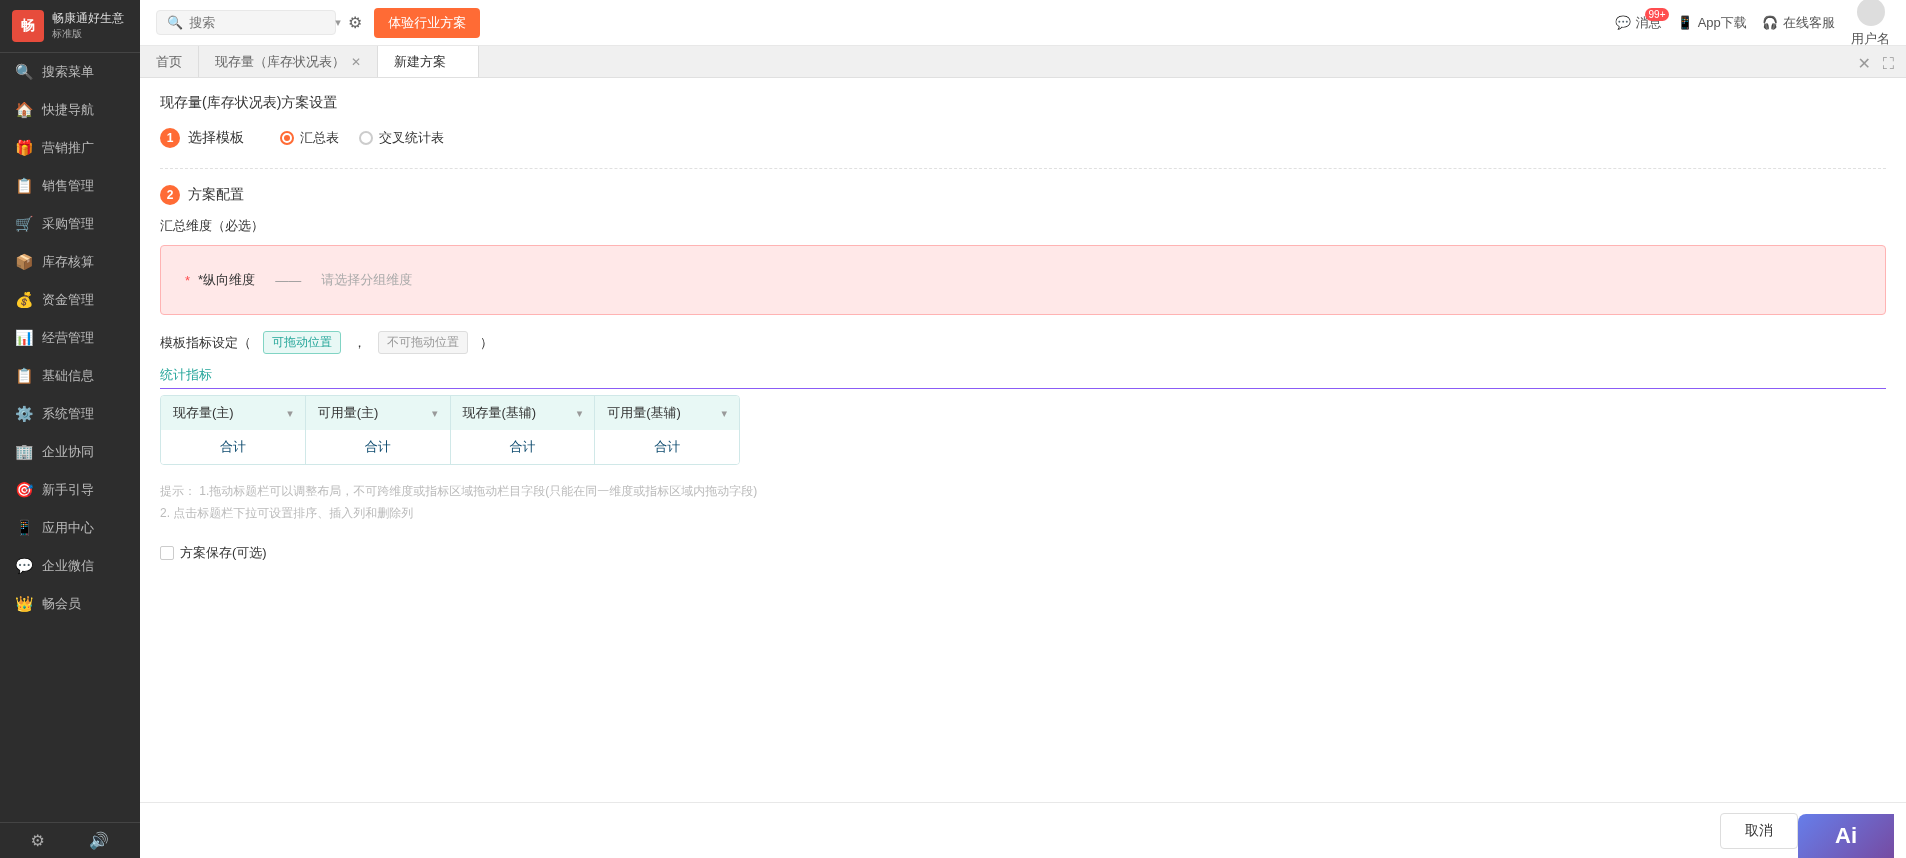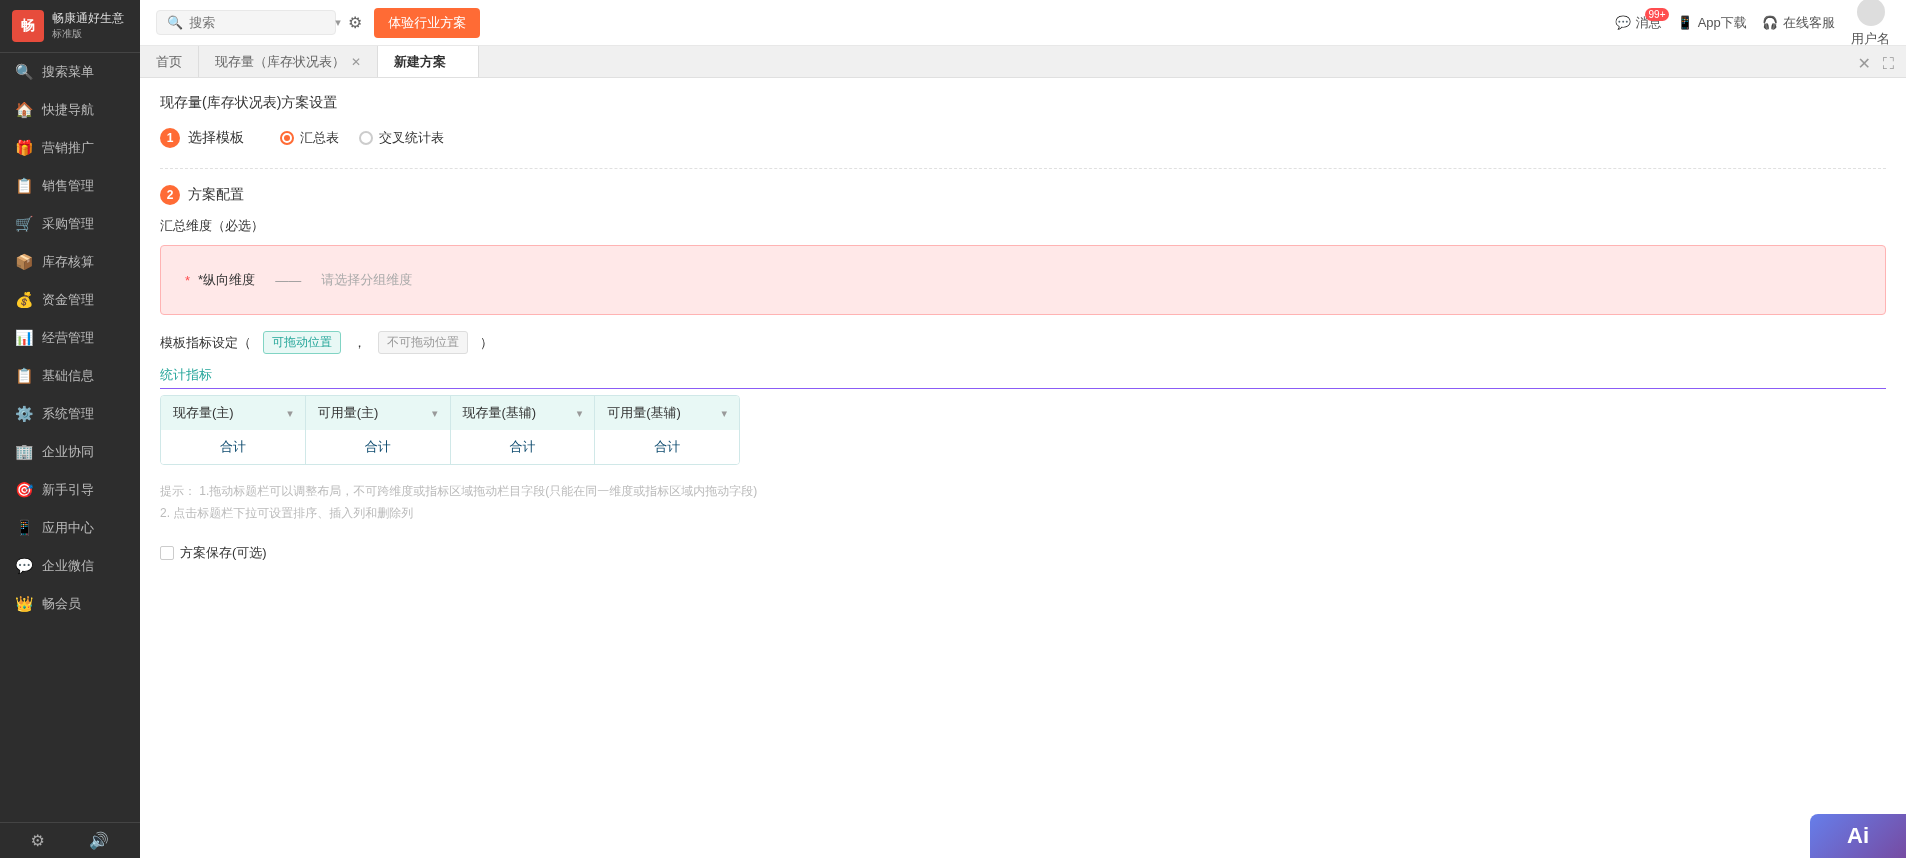--- a/index.html
+++ b/index.html
@@ -115,21 +115,21 @@
       background: #f0f0f0;
       color: #666;
       font-size: 13px;
       cursor: pointer;
       border-right: 1px solid #ddd;
       height: 100%;
     }
     .tab.active {
       background: #fff;
       color: #333;
-      font-weight: 700;
+      font-weight: 400;
     }
     .tab-close { font-size: 12px; color: #999; cursor: pointer; }
     .tab-new {
       background: #ff6b35; color: #fff;
       height: 100%;
     }
     .tab-new .tab-close { color: rgba(255,255,255,0.8); }
 
     
     .content-area {
@@ -298,21 +298,21 @@
       cursor: pointer;
     }
 
     
     .sidebar-scroll::-webkit-scrollbar { width: 4px; }
     .sidebar-scroll::-webkit-scrollbar-thumb { background: #555; border-radius: 2px; }
 
     
     .ai-badge {
       position: fixed;
-      bottom: 0; right: 0;
+      bottom: 0; right: 12px;
       width: 96px; height: 44px;
       background: linear-gradient(135deg, #667eea 0%, #764ba2 100%);
       color: white;
       display: flex; align-items: center; justify-content: center;
       font-size: 22px; font-weight: bold;
       border-radius: 8px 0 0 0;
     }
 
     
     .tabbar-controls {
@@ -536,17 +536,21 @@
         <div>2. 点击标题栏下拉可设置排序、插入列和删除列</div>
       </div>
     </div>
 
     <div class="bottom-save">
       <div class="checkbox"></div>
       <span>方案保存(可选)</span>
     </div>
   </div>
 
+  <div class="action-bar">
+    <button class="btn-cancel">取消</button>
+    <button class="btn-query">查询</button>
+  </div>
 </div>
 
 <div class="ai-badge">
   <span>Ai</span>
 </div>
 
 </body></html>

